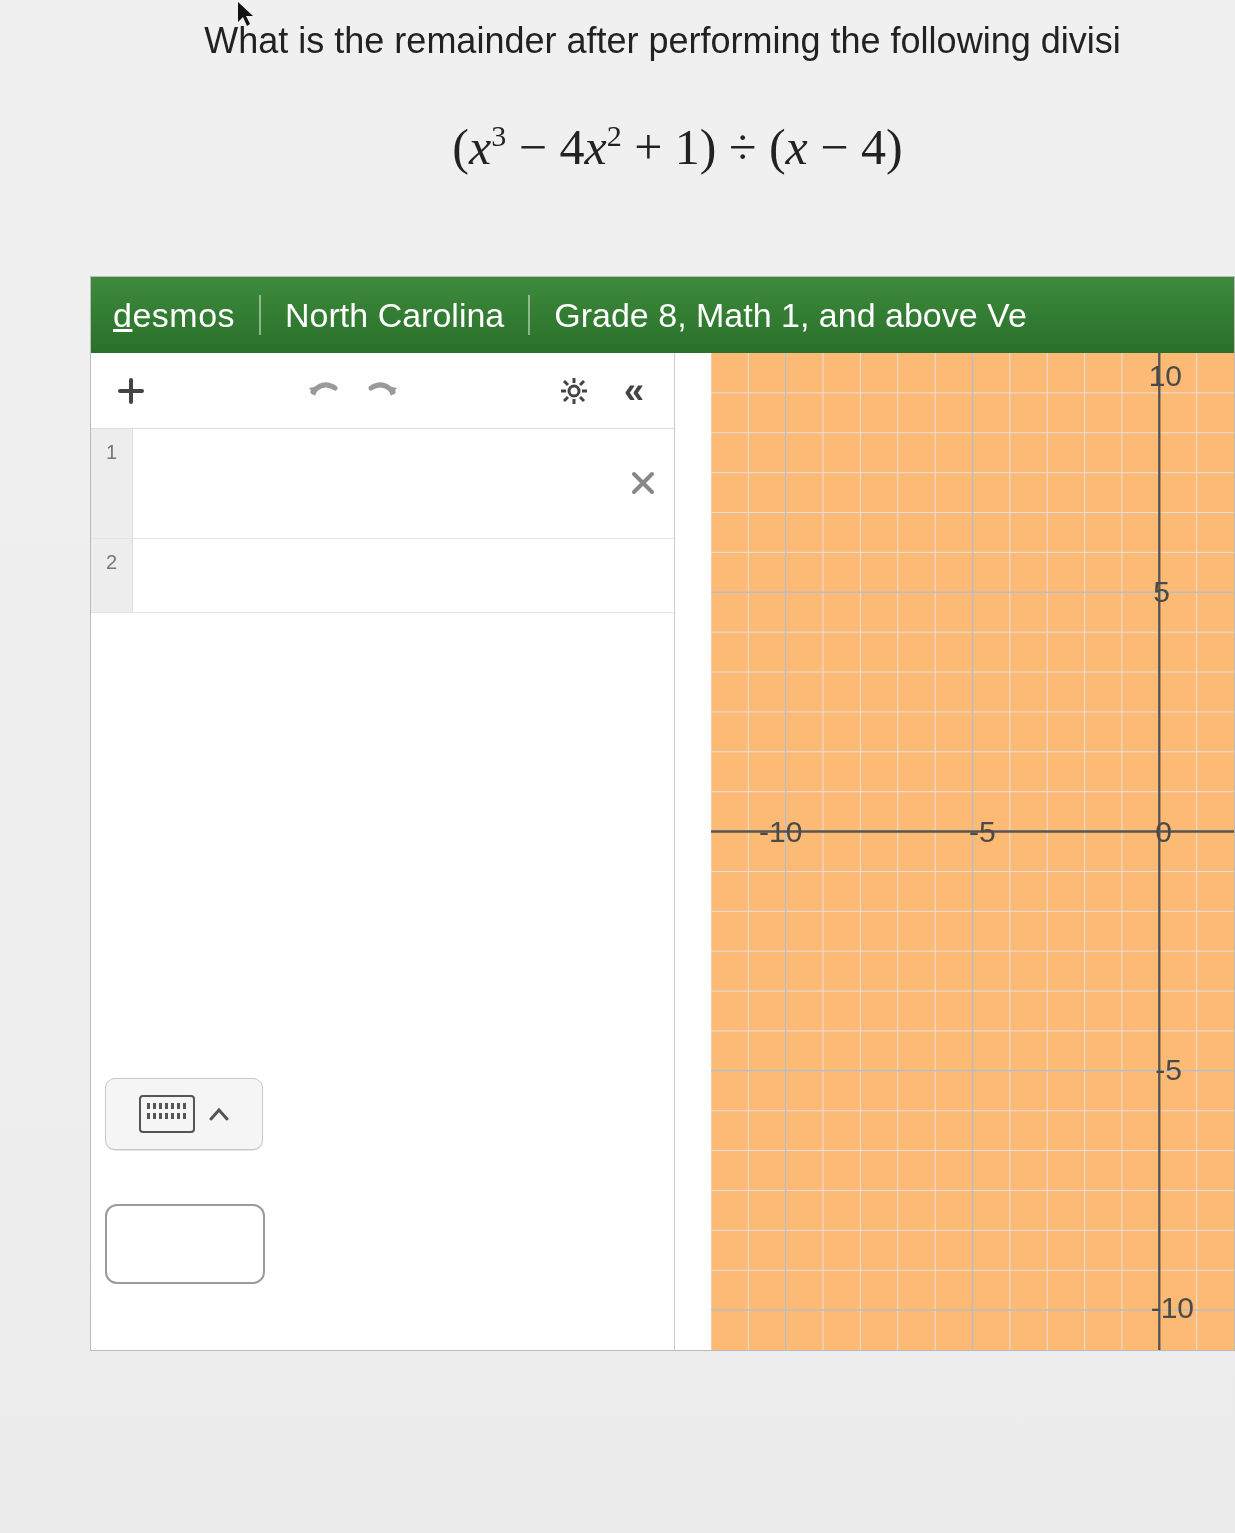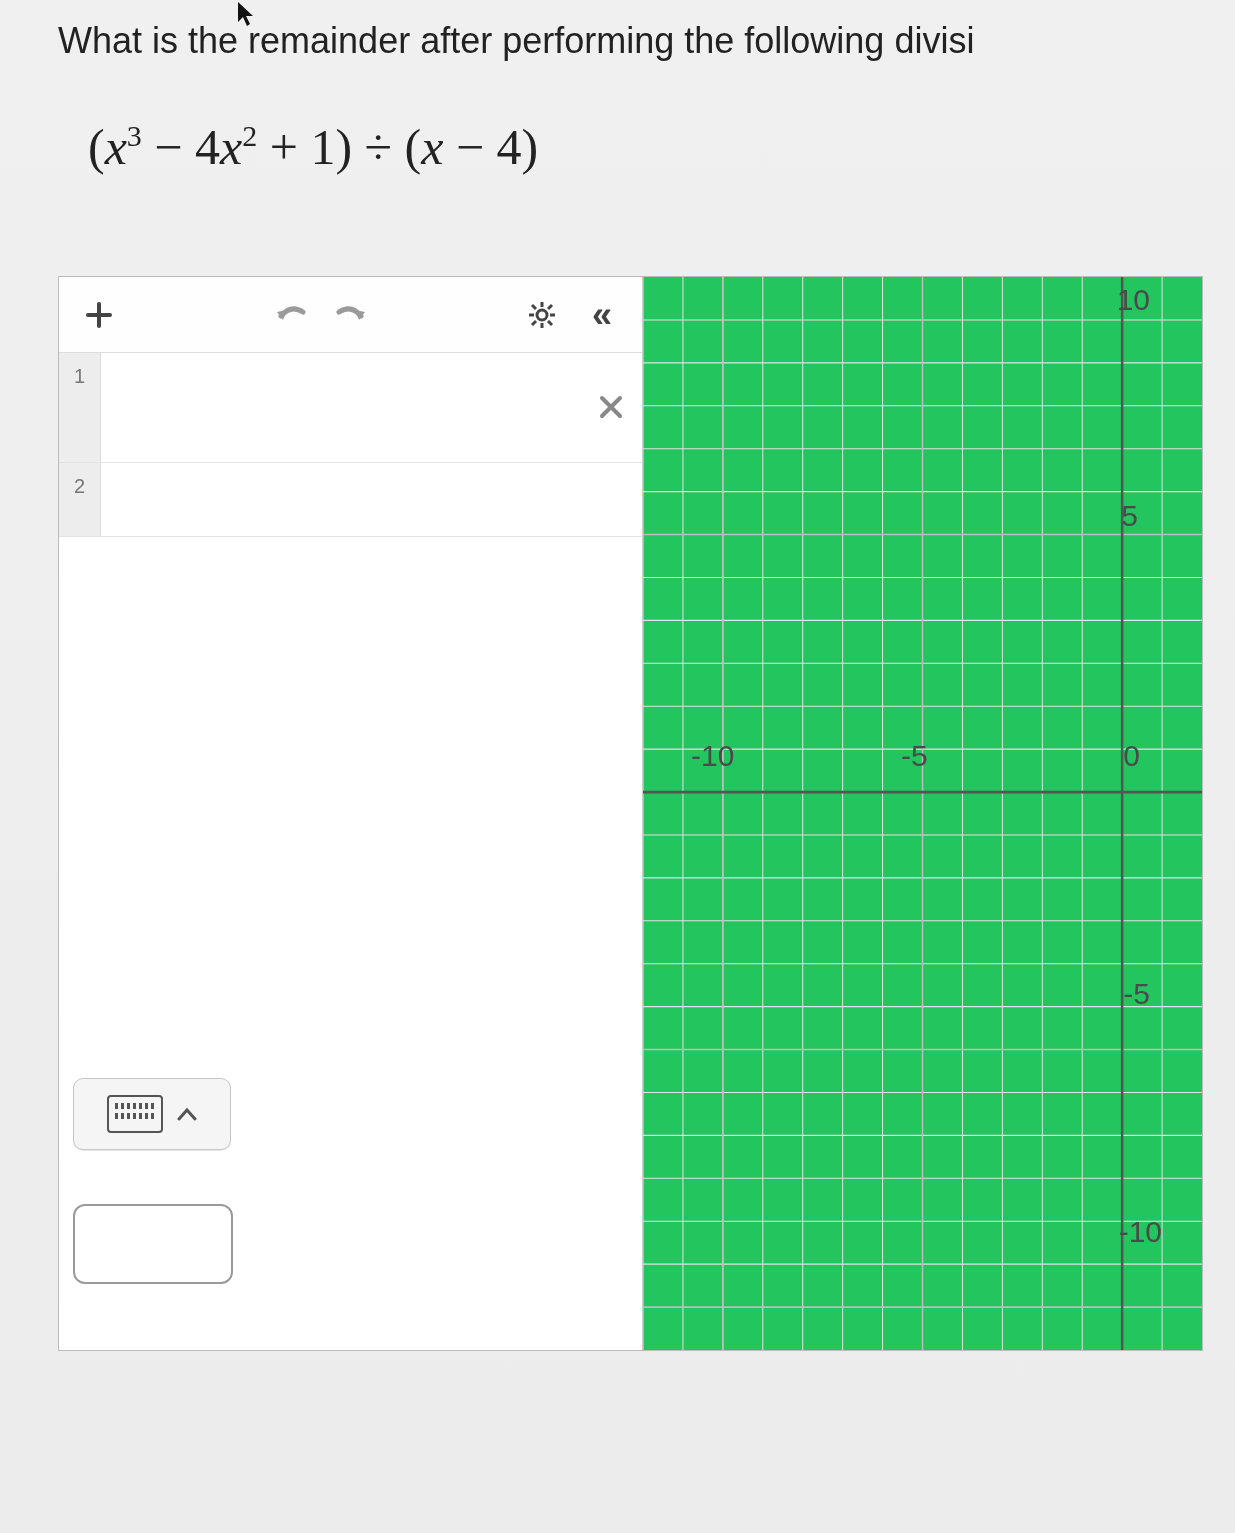--- a/index.html
+++ b/index.html
@@ -6,23 +6,24 @@
   html, body {
     width: 1235px;
     height: 1533px;
     font-family: Arial, Helvetica, sans-serif;
     background: #e8e8e8;
     overflow: hidden;
   }
   .page {
     width: 100%;
     height: 100%;
-    padding: 20px 0 0 58px;
+    padding: 20px 0 0 90px;
     background: linear-gradient(180deg,#f0f0f0 0%,#ececec 100%);
     position: relative;
+    text-align: center;
   }
   .question {
     font-size: 36px;
     color: #222;
     padding-right: 0;
     white-space: nowrap;
     overflow: hidden;
   }
   .cursor {
     position: absolute;
@@ -184,22 +185,23 @@
     bottom: 66px;
     width: 160px;
     height: 80px;
     border: 2px solid #9a9a9a;
     border-radius: 12px;
     background: #fff;
   }
   .graph {
     flex: 1;
     position: relative;
-    background: #22c55e;
-    overflow: hidden;
+    background: #fdba74;
+    overflow: hidden;
+    margin-left: 36px;
   }
   .graph svg {
     position: absolute;
     inset: 0;
     width: 100%;
     height: 100%;
   }
   .axis-label {
     position: absolute;
     font-size: 30px;
@@ -219,20 +221,27 @@
   <div class="question">What is the remainder after performing the following divisi</div>
 
   <div class="math-formula">
     <span>(</span><span style="font-style:italic">x</span><sup>3</sup>
     <span> − 4</span><span style="font-style:italic">x</span><sup>2</sup>
     <span> + 1) ÷ (</span><span style="font-style:italic">x</span><span> − 4)</span>
   </div>
 
   <div class="calc-container">
 
+    <div class="calc-header">
+      <span class="brand"><span class="d">d</span>esmos</span>
+      <span class="sep"></span>
+      <span>North Carolina</span>
+      <span class="sep"></span>
+      <span>Grade 8, Math 1, and above Ve</span>
+    </div>
 
     <div class="calc-body">
       <div class="sidebar">
 
         <div class="toolbar">
           <div class="tbtn">
             <svg width="30" height="30" viewBox="0 0 30 30">
                 <path d="M15 4 V26 M4 15 H26" stroke="#444" stroke-width="4" stroke-linecap="round"></path>
               </svg>
           </div>

